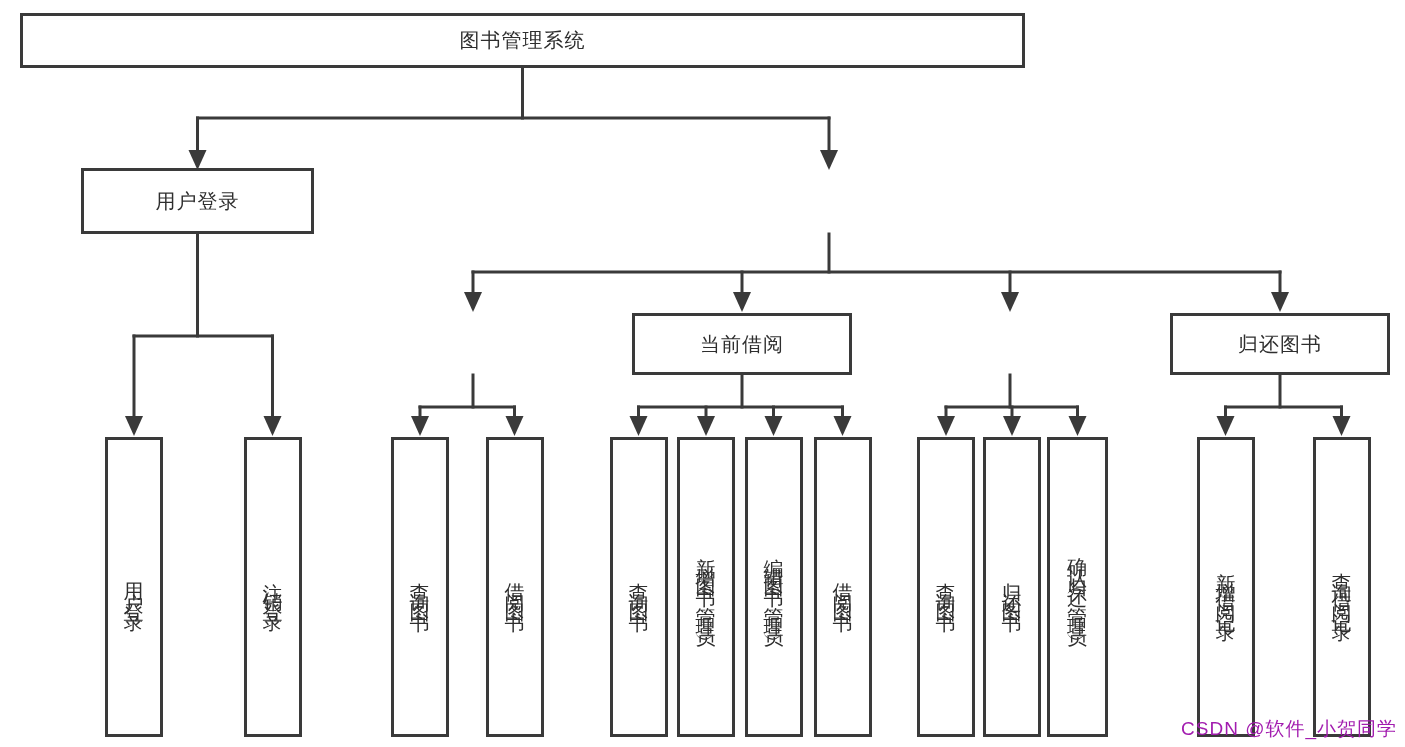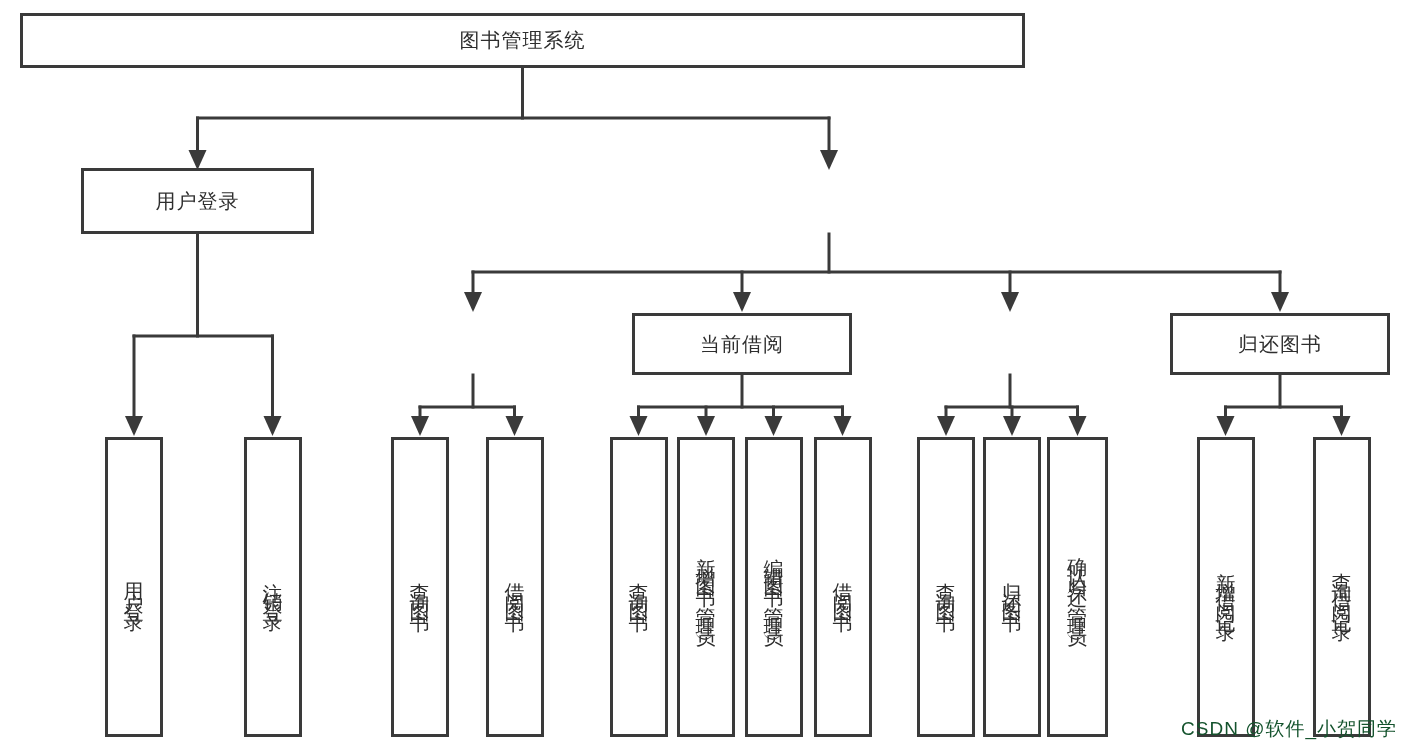--- a/index.html
+++ b/index.html
@@ -14,21 +14,21 @@
     position:absolute;box-sizing:border-box;border:3px solid #3a3a3a;background:#ffffff;
     display:flex;align-items:center;justify-content:center;
   }
   .hbox span{font-size:20px;letter-spacing:1px;white-space:nowrap;}
   .leaf span{
     writing-mode:vertical-rl;text-orientation:mixed;
     font-size:20px;line-height:1;letter-spacing:10px;white-space:nowrap;
   }
   .watermark{
     position:absolute;right:8px;bottom:5px;z-index:5;
-    font-size:19px;color:#14532d;letter-spacing:1px;white-space:nowrap;
+    font-size:19px;color:#a21caf;letter-spacing:1px;white-space:nowrap;
   }
 </style>
 </head>
 <body>
 
 <div class="stage">
 
   <svg class="connectors" viewBox="0 0 1405 747" xmlns="http://www.w3.org/2000/svg">
 
     <g>

